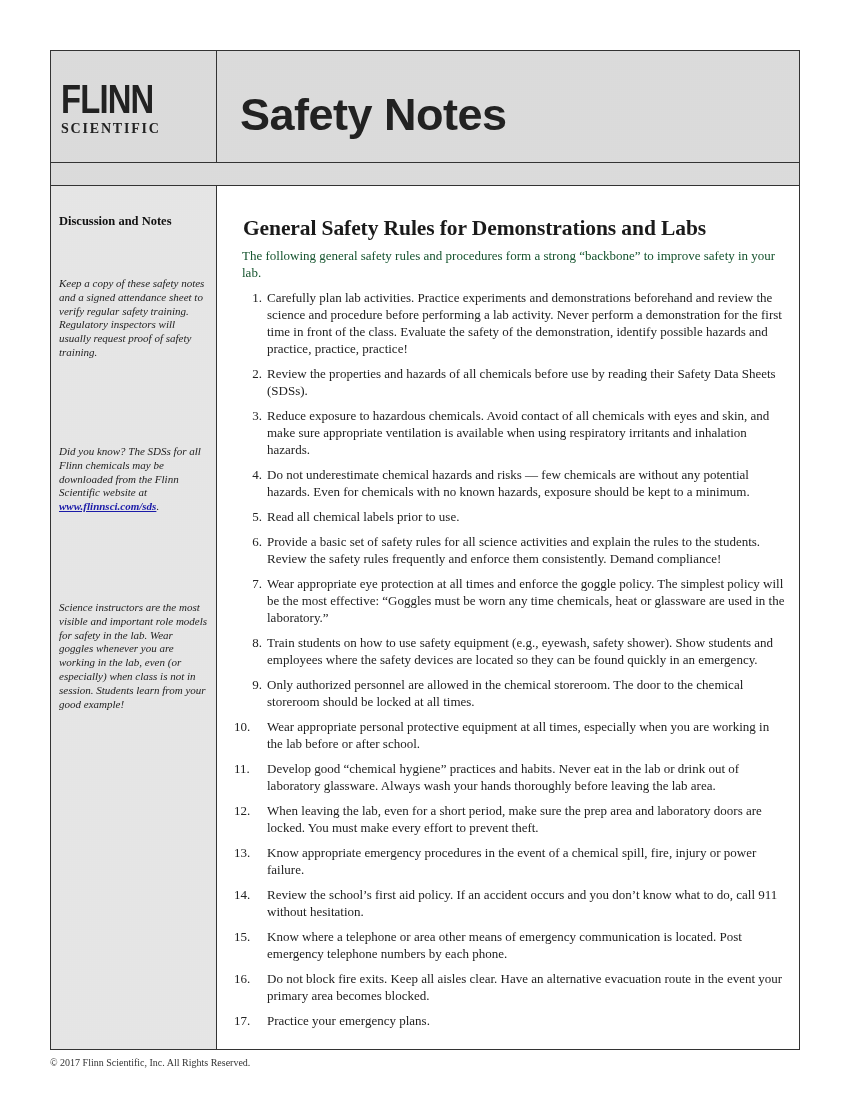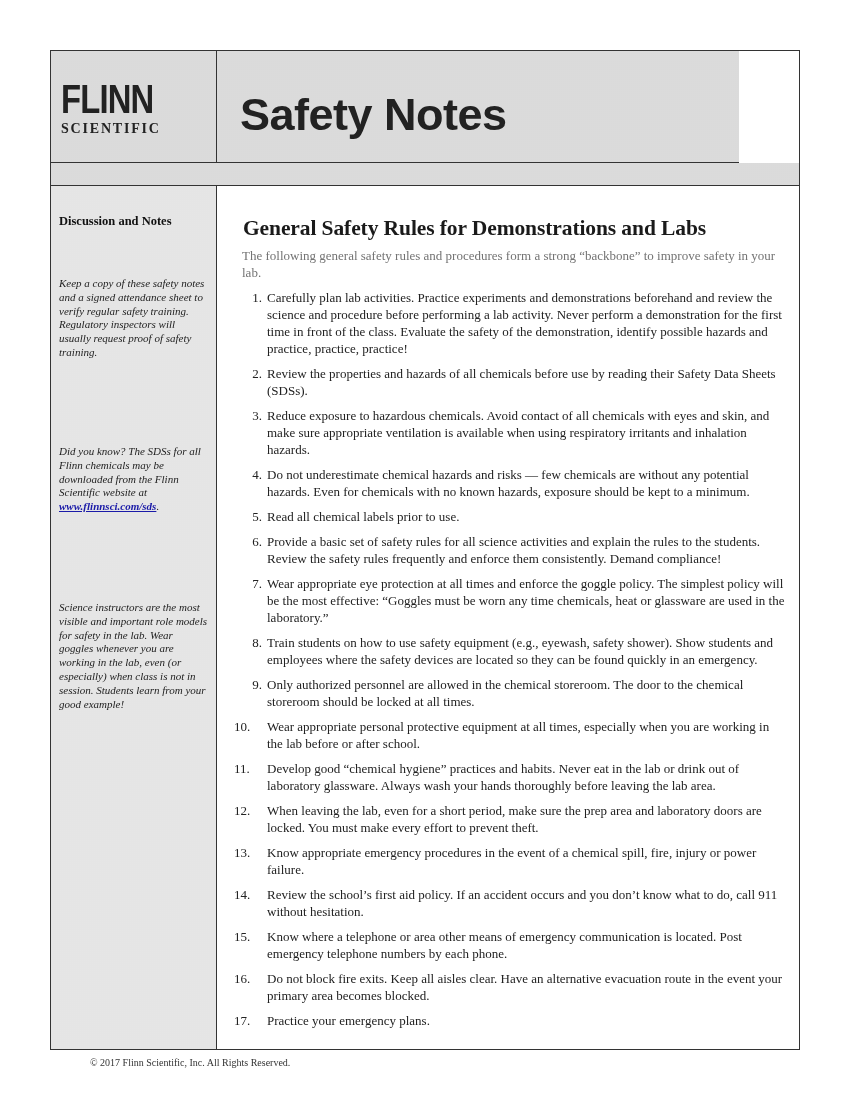--- a/index.html
+++ b/index.html
@@ -32,21 +32,21 @@
       top: 50px;
       width: 750px;
       height: 1000px;
       border: 1px solid #333;
       box-sizing: border-box;
     }
     .header {
       position: absolute;
       left: 0;
       top: 0;
-      width: 688px;
+      width: 748px;
       height: 112px;
       border-bottom: 1px solid #333;
       box-sizing: border-box;
     }
     .logo-cell {
       position: absolute;
       left: 0;
       top: 0;
       width: 166px;
       height: 111px;
@@ -157,21 +157,21 @@
       white-space: nowrap;
       letter-spacing: -0.1px;
     }
     .intro {
       position: absolute;
       left: 25px;
       top: 61px;
       width: 540px;
       font-size: 13px;
       line-height: 17px;
-      color: #737373;
+      color: #14532d;
     }
     .rules {
       position: absolute;
       left: 25px;
       top: 103px;
       width: 545px;
       margin: 0;
       padding: 0;
       list-style: none;
     }
@@ -195,21 +195,20 @@
       width: 22px;
       text-align: left;
     }
     .footer {
       position: absolute;
       left: 50px;
       top: 1057px;
       font-family: "Liberation Serif", serif;
       font-size: 10px;
       color: #333;
-      margin-left: 40px;
     }
   </style>
 </head>
 <body>
 
 <div class="frame">
 
   <div class="header dotted">
     <div class="logo-cell">
       <div class="logo-flinn">FLINN</div>

